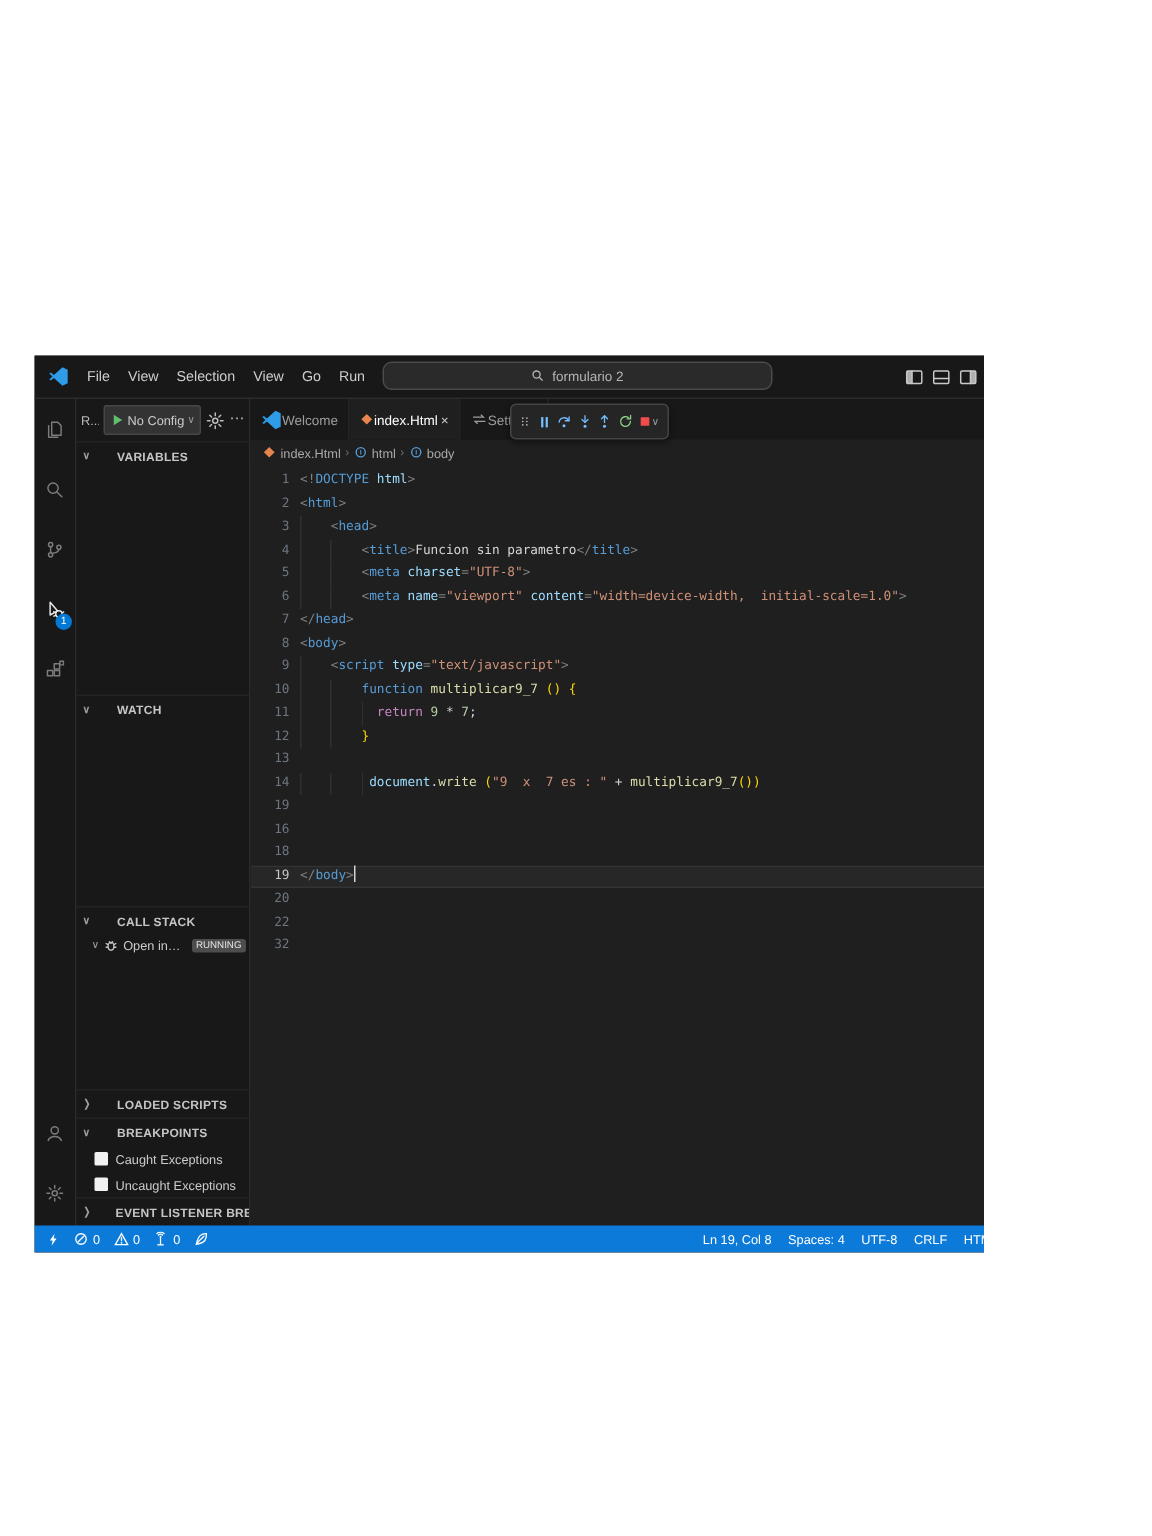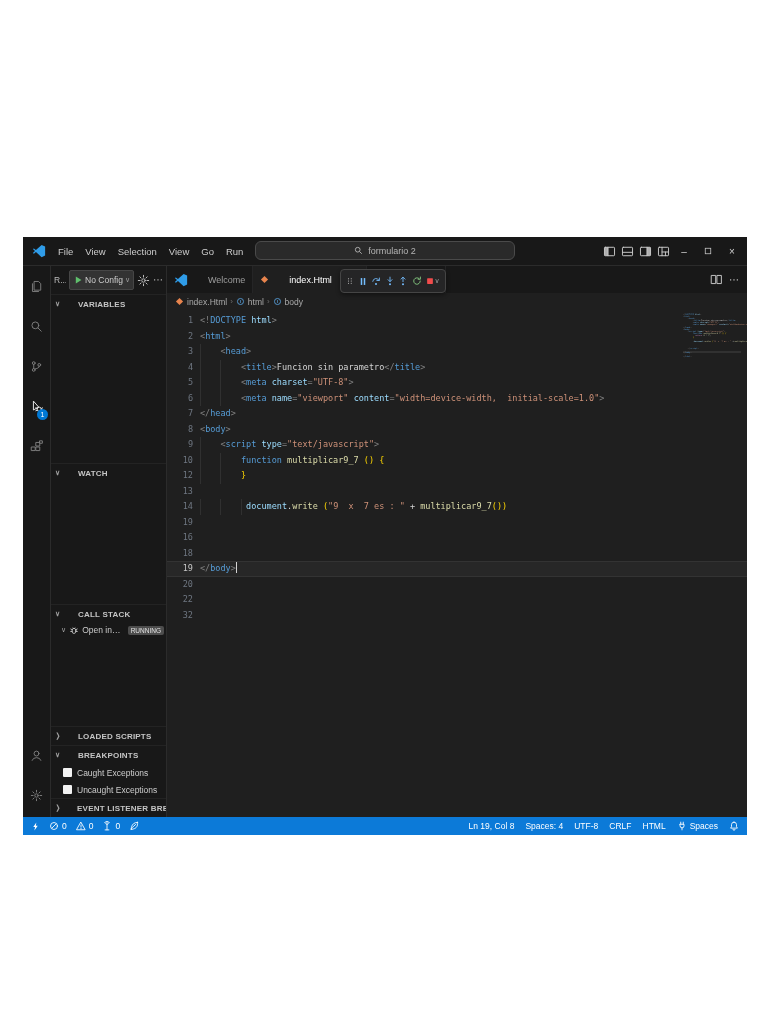--- a/index.html
+++ b/index.html
@@ -1,17 +1,17 @@
 <!DOCTYPE html>
 <html><head>
 <meta charset="utf-8">
 <style>
   html,body{margin:0;padding:0;background:#ffffff;width:768px;height:1024px;
     font-family:"Liberation Sans",sans-serif;-webkit-font-smoothing:antialiased;}
-  #stage{position:relative;width:768px;height:1024px;overflow:hidden;background:#fff;}
+  #stage{position:relative;width:656px;height:1024px;overflow:hidden;background:#fff;}
 
   
   #vscode{position:absolute;left:23px;top:237px;width:724px;height:598px;background:#1f1f1f;
     color:#cccccc;font-size:10px;display:flex;flex-direction:column;overflow:hidden;}
 
   
   #titlebar{height:28px;background:#181818;display:flex;align-items:center;position:relative;
     border-bottom:1px solid #2b2b2b;flex:0 0 auto;}
   #logo{width:16px;height:16px;margin:0 6px 0 8px;display:flex;align-items:center;justify-content:center;}
   #menubar{display:flex;align-items:center;gap:2px;}
@@ -55,21 +55,21 @@
   #sec-call-stack{flex:1;min-height:0;}
   .cs-row{display:flex;align-items:center;gap:3px;padding:2px 2px 2px 10px;color:#cccccc;white-space:nowrap;}
   .cs-row .bug{color:#c5c5c5;display:flex;}
   .badge-running{margin-left:2px;background:#4d4d4d;color:#e3e3e3;font-size:6.5px;padding:1px 3px;border-radius:2px;}
   .chk-row{display:flex;align-items:center;gap:5px;height:17px;padding-left:12px;color:#cccccc;white-space:nowrap;}
   .chk-box{width:9px;height:9px;background:#f2f2f2;border-radius:1px;flex:0 0 auto;}
 
   
   #editor-col{flex:1;display:flex;flex-direction:column;min-width:0;background:#1f1f1f;}
   #tabbar{height:27px;background:#181818;display:flex;align-items:stretch;position:relative;flex:0 0 auto;}
-  .tab{display:flex;align-items:center;gap:20px;padding:0 7px;border-right:1px solid #252526;
+  .tab{display:flex;align-items:center;gap:0;padding:0 7px;border-right:1px solid #252526;
     color:#9d9d9d;font-size:9px;white-space:nowrap;background:#181818;}
   .tab.active{background:#1f1f1f;color:#ffffff;}
   .tab .close{margin-left:2px;font-size:9px;color:#c5c5c5;}
   .tab .tab-ic{display:flex;}
   #tab-actions{margin-left:auto;display:flex;align-items:center;gap:6px;padding-right:8px;color:#c5c5c5;}
   #debug-toolbar{position:absolute;left:173px;top:3px;width:100px;height:22px;background:#252526;
     border:1px solid #454545;border-radius:4px;box-shadow:0 2px 4px rgba(0,0,0,.4);
     display:flex;align-items:center;justify-content:space-evenly;padding:0 2px;z-index:5;}
   .dbg-btn{display:flex;align-items:center;color:#c5c5c5;}
   .dbg-btn.blue{color:#75beff;} .dbg-btn.green{color:#89d185;} .dbg-btn.red{color:#f14c4c;}
@@ -509,20 +509,24 @@
               </div>
               <div class="code-line">
                 <span class="gutter">9</span>
                 <span class="ln-text"><span class="iw">    </span><span class="tok p">&lt;</span><span class="tok tag">script</span><span class="tok txt"> </span><span class="tok attr">type</span><span class="tok p">=</span><span class="tok str">"text/javascript"</span><span class="tok p">&gt;</span></span>
               </div>
               <div class="code-line">
                 <span class="gutter">10</span>
                 <span class="ln-text"><span class="iw">    </span><span class="iw">    </span><span class="tok kw">function</span><span class="tok txt"> </span><span class="tok fn">multiplicar9_7</span><span class="tok txt"> </span><span class="tok br">()</span><span class="tok txt"> </span><span class="tok br">{</span></span>
               </div>
               <div class="code-line">
+                <span class="gutter">11</span>
+                <span class="ln-text"><span class="iw">    </span><span class="iw">    </span><span class="iw">  </span><span class="tok ctl">return</span><span class="tok txt"> </span><span class="tok num">9</span><span class="tok txt"> * </span><span class="tok num">7</span><span class="tok txt">;</span></span>
+              </div>
+              <div class="code-line">
                 <span class="gutter">12</span>
                 <span class="ln-text"><span class="iw">    </span><span class="iw">    </span><span class="tok br">}</span></span>
               </div>
               <div class="code-line">
                 <span class="gutter">13</span>
                 <span class="ln-text"></span>
               </div>
               <div class="code-line">
                 <span class="gutter">14</span>
                 <span class="ln-text"><span class="iw">    </span><span class="iw">    </span><span class="iw"> </span><span class="tok attr">document</span><span class="tok txt">.</span><span class="tok fn">write</span><span class="tok txt"> </span><span class="tok br">(</span><span class="tok str">"9  x  7 es : "</span><span class="tok txt"> + </span><span class="tok fn">multiplicar9_7</span><span class="tok br">()</span><span class="tok br">)</span></span>

